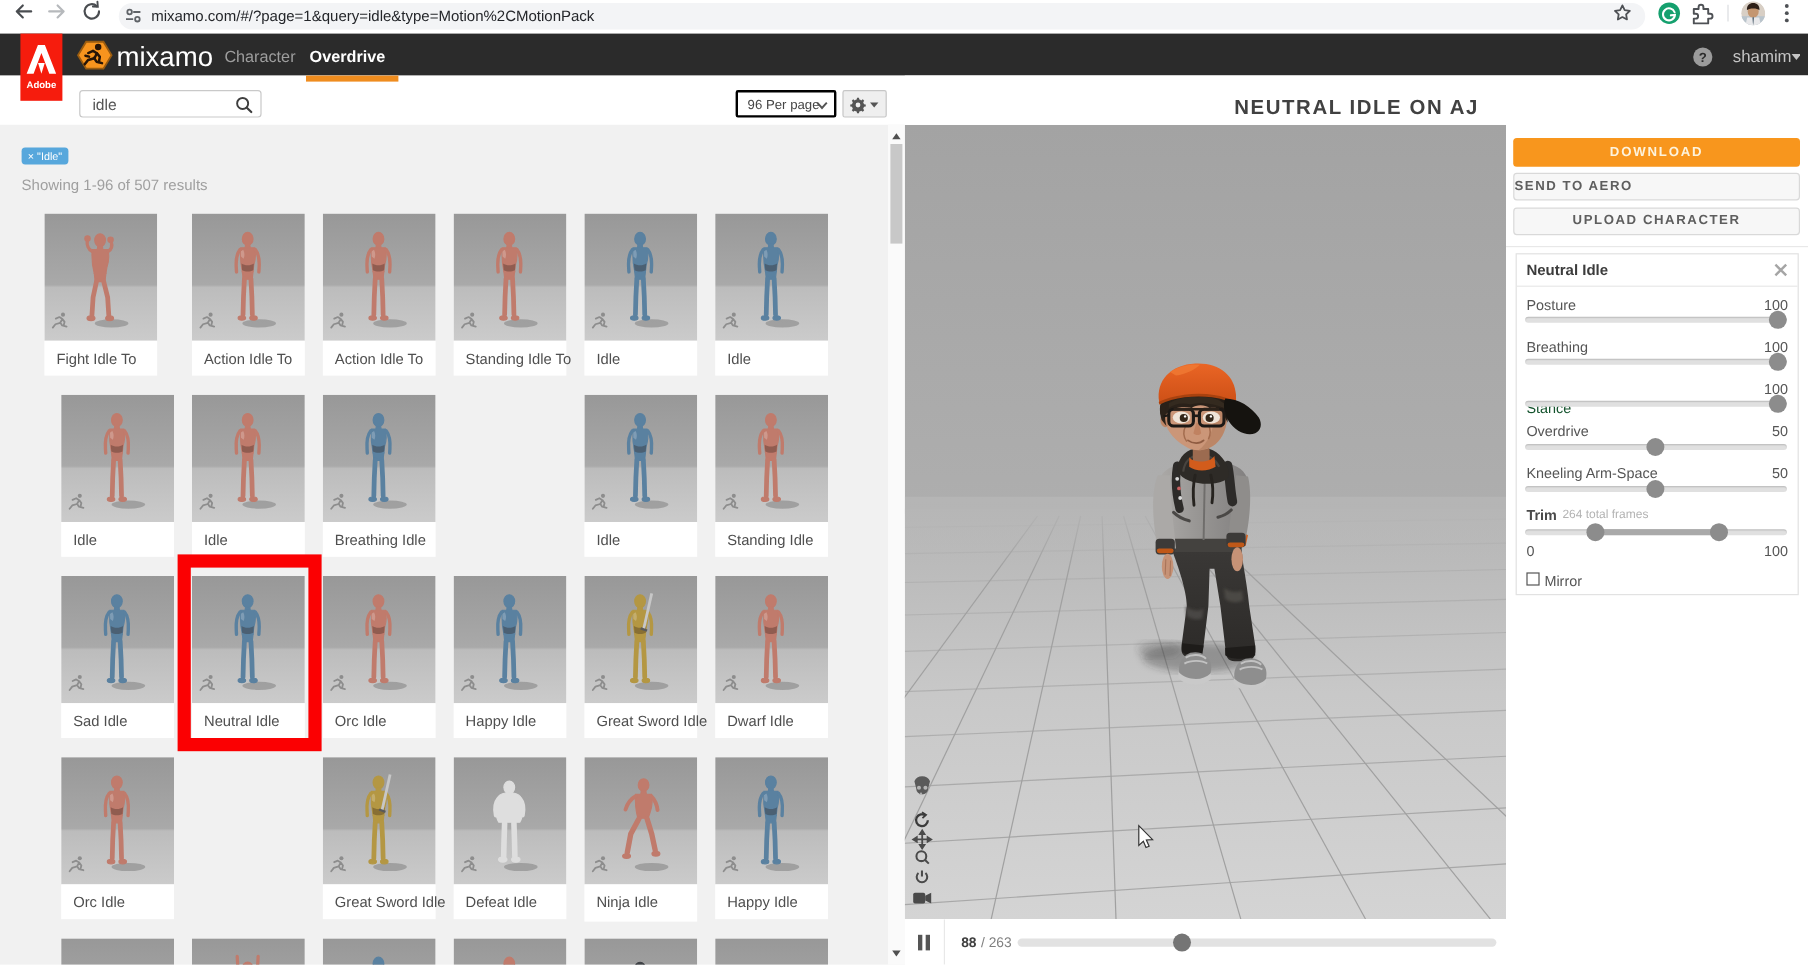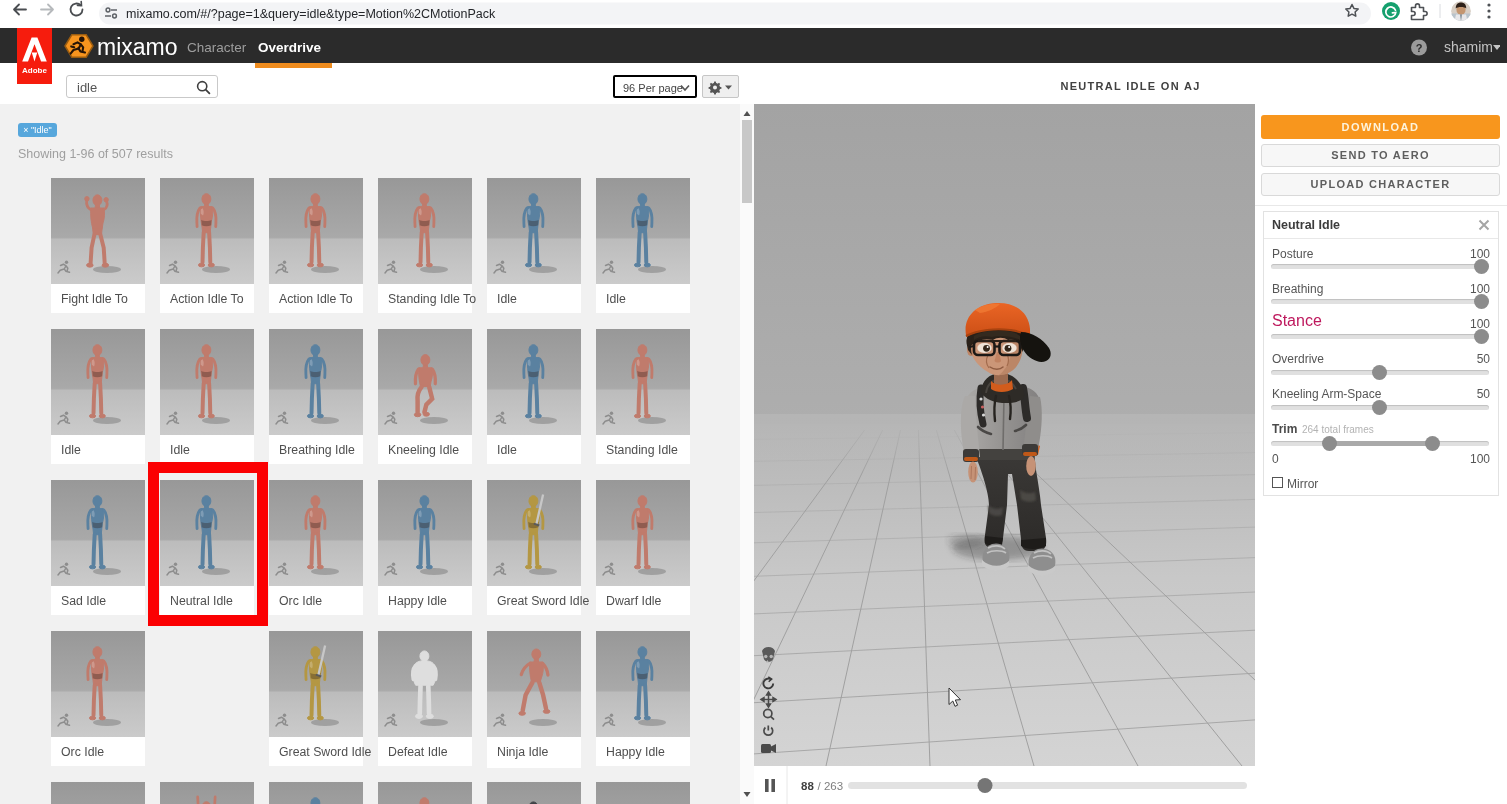--- a/index.html
+++ b/index.html
@@ -206,21 +206,21 @@
  <path d="M26,39 L30,52 L33,66" stroke-width="4.6" fill="none" stroke-linecap="round"></path>
  <ellipse cx="8.4" cy="71" rx="3.4" ry="2"></ellipse>
             <ellipse cx="33.6" cy="69" rx="3.4" ry="2"></ellipse>
 </g>
 <g id="sword">
  <path d="M30,1 L23,32" stroke="#c7c7c7" stroke-width="2.4" fill="none"></path>
  <path d="M20.5,31 L26,33" stroke="#5a5a5a" stroke-width="2" fill="none"></path>
 </g>
 </defs>
       </svg>
-<div class="abs" style="left:51px;top:74px;width:94px;height:97px"><svg width="94" height="106">
+<div class="abs" style="left:37px;top:74px;width:94px;height:97px"><svg width="94" height="106">
           <rect width="94" height="106" fill="url(#thbg)"></rect>
           <ellipse cx="56" cy="91.5" rx="14" ry="3.4" fill="rgba(60,60,60,0.28)"></ellipse>
           <g color="#c07b6c">
             <use href="#man-fight" fill="currentColor" stroke="currentColor" transform="translate(27,13.5) scale(0.97)"></use>
           </g>
           <g transform="translate(27,13.5) scale(0.97)"></g>
           <g color="#8d8d8d" stroke="#8d8d8d">
             <use href="#runner" transform="translate(6,82)"></use>
           </g>
         </svg><div class="abs" style="left:0;top:106px;width:94px;height:29px;background:#fff">
@@ -322,33 +322,20 @@
           <ellipse cx="56" cy="91.5" rx="14" ry="3.4" fill="rgba(60,60,60,0.28)"></ellipse>
           <g color="#5a81a0">
             <use href="#man-stand" fill="currentColor" stroke="currentColor" transform="translate(27,13.5) scale(0.97)"></use>
           </g>
           <g transform="translate(27,13.5) scale(0.97)"></g>
           <g color="#8d8d8d" stroke="#8d8d8d">
             <use href="#runner" transform="translate(6,82)"></use>
           </g>
         </svg><div class="abs" style="left:0;top:106px;width:94px;height:29px;background:#fff">
           <div class="abs" style="left:10px;top:8px;font-size:12.3px;color:#4f4f4f;white-space:nowrap">Breathing Idle</div>
-        </div></div>
-      <div class="abs" style="left:378px;top:225px;width:94px;height:135px"><svg width="94" height="106">
-          <rect width="94" height="106" fill="url(#thbg)"></rect>
-          <ellipse cx="56" cy="91.5" rx="14" ry="3.4" fill="rgba(60,60,60,0.28)"></ellipse>
-          <g color="#c07b6c">
-            <use href="#man-kneel" fill="currentColor" stroke="currentColor" transform="translate(27,13.5) scale(0.97)"></use>
-          </g>
-          <g transform="translate(27,13.5) scale(0.97)"></g>
-          <g color="#8d8d8d" stroke="#8d8d8d">
-            <use href="#runner" transform="translate(6,82)"></use>
-          </g>
-        </svg><div class="abs" style="left:0;top:106px;width:94px;height:29px;background:#fff">
-          <div class="abs" style="left:10px;top:8px;font-size:12.3px;color:#4f4f4f;white-space:nowrap">Kneeling Idle</div>
         </div></div>
       <div class="abs" style="left:487px;top:225px;width:94px;height:135px"><svg width="94" height="106">
           <rect width="94" height="106" fill="url(#thbg)"></rect>
           <ellipse cx="56" cy="91.5" rx="14" ry="3.4" fill="rgba(60,60,60,0.28)"></ellipse>
           <g color="#5a81a0">
             <use href="#man-stand" fill="currentColor" stroke="currentColor" transform="translate(27,13.5) scale(0.97)"></use>
           </g>
           <g transform="translate(27,13.5) scale(0.97)"></g>
           <g color="#8d8d8d" stroke="#8d8d8d">
             <use href="#runner" transform="translate(6,82)"></use>
@@ -768,41 +755,41 @@
   <line x1="33" y1="0" x2="33" y2="38" stroke="#e8e8e8" stroke-width="1"></line>
   <text x="47" y="23.5" font-size="11.5" font-weight="bold" fill="#3f3f3f" font-family="Liberation Sans">88</text>
   <text x="63.5" y="23.5" font-size="11.5" fill="#7f7f7f" font-family="Liberation Sans">/ 263</text>
   <rect x="94" y="16" width="399" height="7" rx="3.5" fill="#e2e2e2"></rect>
   <circle cx="231" cy="19.5" r="7.5" fill="#757575"></circle>
  </svg>
 </div>
 
 <div class="abs" style="left:1255px;top:104px;width:252px;height:700px;background:#fff"></div>
 <div class="abs" style="left:754px;top:63px;width:753px;height:41px;background:#fff;text-align:center">
- <div style="margin-top:17px;font-size:11px;font-weight:bold;letter-spacing:1.3px;color:#414141">NEUTRAL IDLE ON AJ</div>
+ <div style="margin-top:17px;font-size:17px;font-weight:bold;letter-spacing:1.3px;color:#414141">NEUTRAL IDLE ON AJ</div>
 </div>
 <div class="abs" style="left:1261px;top:115px;width:239px;height:24px;background:#f8961d;border-radius:3px;text-align:center;line-height:24px;font-size:11px;font-weight:bold;letter-spacing:1.5px;color:#fdf3dc">DOWNLOAD</div>
-<div class="abs" style="left:1261px;top:144px;width:239px;height:23px;background:#f7f7f7;border:1px solid #d9d9d9;border-radius:3px;text-align:center;line-height:21px;font-size:11px;font-weight:bold;letter-spacing:1.3px;color:#5e5e5e">SEND TO AERO</div>
+<div class="abs" style="left:1261px;top:144px;width:239px;height:23px;background:#f7f7f7;border:1px solid #d9d9d9;border-radius:3px;line-height:21px;font-size:11px;font-weight:bold;letter-spacing:1.3px;color:#5e5e5e">SEND TO AERO</div>
 <div class="abs" style="left:1261px;top:173px;width:239px;height:23px;background:#f7f7f7;border:1px solid #d9d9d9;border-radius:3px;text-align:center;line-height:21px;font-size:11px;font-weight:bold;letter-spacing:1.3px;color:#5e5e5e">UPLOAD CHARACTER</div>
 <div class="abs" style="left:1255px;top:205px;width:252px;height:1px;background:#e8e8e8"></div>
 <div class="abs" style="left:1263px;top:211px;width:236px;height:285px;background:#fff;border:1px solid #e2e2e2"></div>
 <div class="abs" style="left:1272px;top:218px;font-size:12.5px;font-weight:bold;color:#3c3c3c">Neutral Idle</div>
 <svg class="abs" style="left:1478px;top:219px" width="12" height="12">
       <path d="M1.5,1.5 L10.5,10.5 M10.5,1.5 L1.5,10.5" stroke="#a5a5a5" stroke-width="2"></path>
     </svg>
 <div class="abs" style="left:1264px;top:238px;width:234px;height:1px;background:#e8e8e8"></div>
 <div class="abs" style="left:1272px;top:247px;font-size:12px;color:#555">Posture</div>
     <div class="abs" style="left:1420px;top:247px;width:70px;font-size:12px;color:#555;text-align:right">100</div>
     <div class="abs" style="left:1271px;top:264.0px;width:218px;height:5px;background:#e0e0e0;border-radius:3px;box-shadow:inset 0 1px 1px rgba(0,0,0,0.15)"></div>
     <div class="abs" style="left:1474px;top:259.0px;width:15px;height:15px;background:#8c8c8c;border-radius:50%"></div>
     <div class="abs" style="left:1272px;top:282px;font-size:12px;color:#555">Breathing</div>
     <div class="abs" style="left:1420px;top:282px;width:70px;font-size:12px;color:#555;text-align:right">100</div>
     <div class="abs" style="left:1271px;top:299.0px;width:218px;height:5px;background:#e0e0e0;border-radius:3px;box-shadow:inset 0 1px 1px rgba(0,0,0,0.15)"></div>
     <div class="abs" style="left:1474px;top:294.0px;width:15px;height:15px;background:#8c8c8c;border-radius:50%"></div>
-    <div class="abs" style="left:1272px;top:312px;font-size:16px;color:#be185d">Stance</div>
+    <div class="abs" style="left:1272px;top:333px;font-size:12px;color:#14532d">Stance</div>
     <div class="abs" style="left:1420px;top:317px;width:70px;font-size:12px;color:#555;text-align:right">100</div>
     <div class="abs" style="left:1271px;top:334.0px;width:218px;height:5px;background:#e0e0e0;border-radius:3px;box-shadow:inset 0 1px 1px rgba(0,0,0,0.15)"></div>
     <div class="abs" style="left:1474px;top:329.0px;width:15px;height:15px;background:#8c8c8c;border-radius:50%"></div>
     <div class="abs" style="left:1272px;top:352px;font-size:12px;color:#555">Overdrive</div>
     <div class="abs" style="left:1420px;top:352px;width:70px;font-size:12px;color:#555;text-align:right">50</div>
     <div class="abs" style="left:1271px;top:370.0px;width:218px;height:5px;background:#e0e0e0;border-radius:3px;box-shadow:inset 0 1px 1px rgba(0,0,0,0.15)"></div>
     <div class="abs" style="left:1372px;top:365.0px;width:15px;height:15px;background:#8c8c8c;border-radius:50%"></div>
     <div class="abs" style="left:1272px;top:387px;font-size:12px;color:#555">Kneeling Arm-Space</div>
     <div class="abs" style="left:1420px;top:387px;width:70px;font-size:12px;color:#555;text-align:right">50</div>
     <div class="abs" style="left:1271px;top:405.0px;width:218px;height:5px;background:#e0e0e0;border-radius:3px;box-shadow:inset 0 1px 1px rgba(0,0,0,0.15)"></div>

